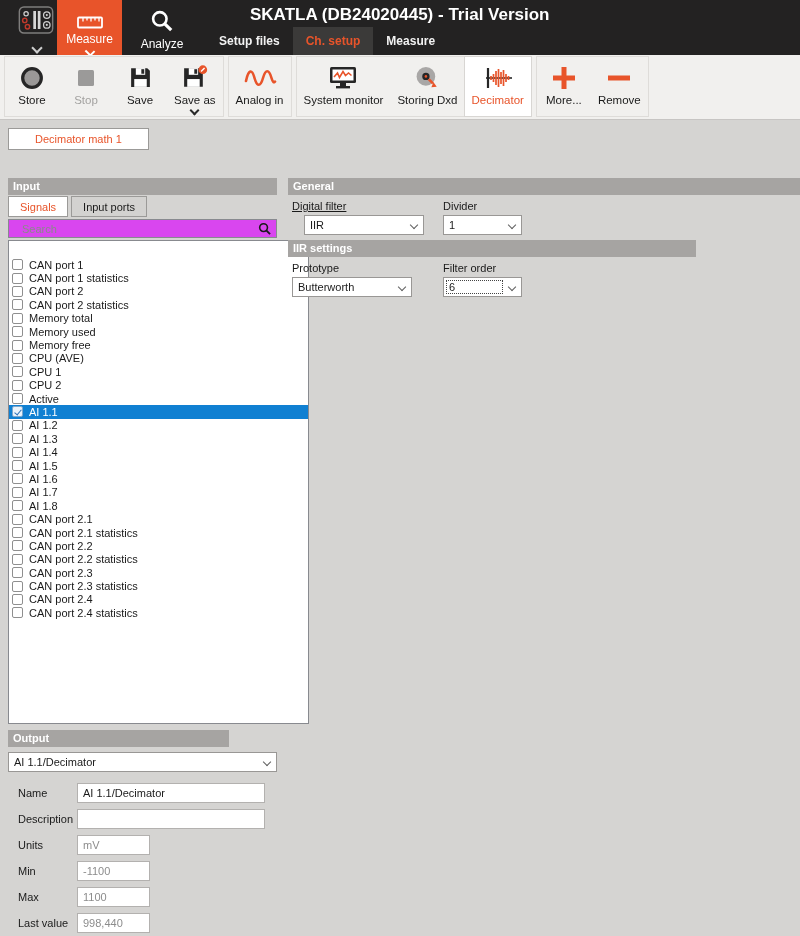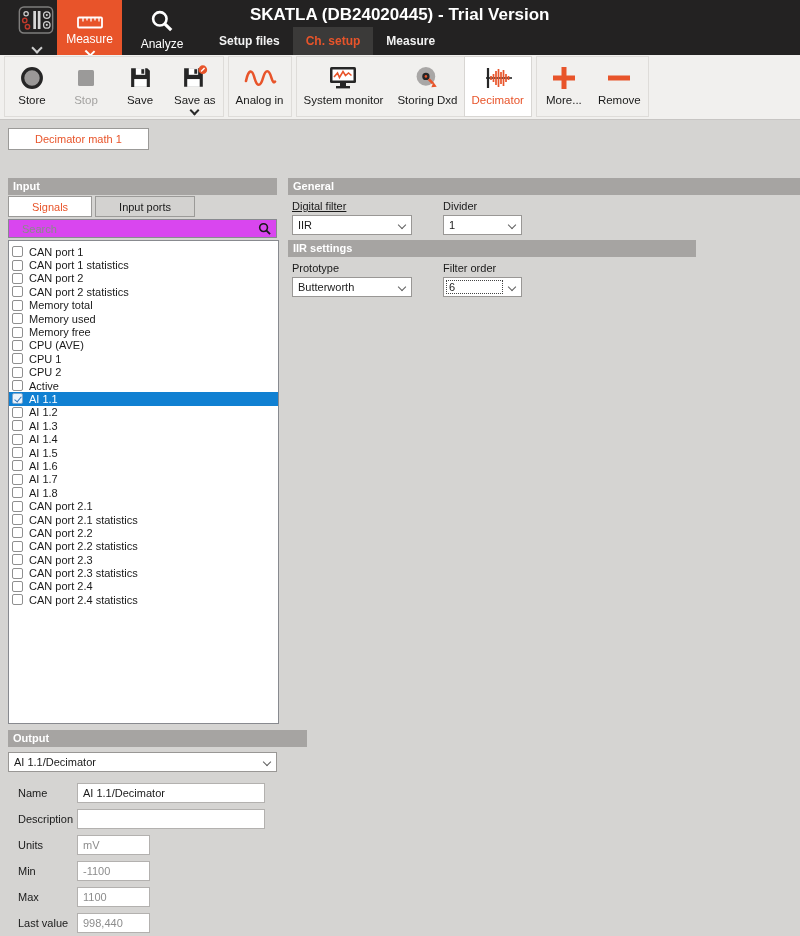--- a/index.html
+++ b/index.html
@@ -34,27 +34,27 @@
   .tbtn .under-chev{width:5px;height:5px;border-right:2px solid #2a2a2a;border-bottom:2px solid #2a2a2a;transform:rotate(45deg);margin-top:1px;}
 
   
   .doctab{position:absolute;left:8px;top:128px;height:22px;background:#fff;border:1px solid #9b9a98;box-sizing:border-box;color:#e8542a;display:flex;align-items:center;padding:0 26px;}
 
   
   .phead{position:absolute;height:17px;line-height:17px;background:#a6a4a2;color:#fff;font-weight:bold;padding-left:5px;box-sizing:border-box;}
 
   
   .sigtabs{position:absolute;left:8px;top:196px;display:flex;height:21px;}
-  .sigtab{border:1px solid #9b9a98;display:flex;align-items:center;padding:0 23px;background:#d3d2d0;margin-right:3px;box-sizing:border-box;}
+  .sigtab{border:1px solid #9b9a98;display:flex;align-items:center;padding:0 11px;background:#d3d2d0;margin-right:3px;box-sizing:border-box;}
   .sigtab.selected{background:#fff;color:#e8542a;}
   .searchbox{position:absolute;left:8px;top:219px;width:269px;height:19px;background:#d946ef;border:1px solid #888a8f;box-sizing:border-box;display:flex;align-items:center;padding-left:9px;}
   .searchbox input{border:0;outline:0;flex:1;font-family:"Liberation Sans",sans-serif;font-size:11px;padding-left:4px;background:transparent;color:#1a1a1a;}
   .searchbox input::placeholder{color:#8a8a8a;}
   .search-ic{margin-right:5px;display:flex;}
-  .siglist{position:absolute;left:8px;top:240px;width:271px;height:484px;background:#fff;border:1px solid #888a8f;box-sizing:border-box;padding-top:4px;overflow:hidden;}
+  .siglist{position:absolute;left:8px;top:240px;width:301px;height:484px;background:#fff;border:1px solid #888a8f;box-sizing:border-box;padding-top:17px;overflow:hidden;}
   .sigrow{height:13.4px;display:flex;align-items:center;padding-left:3px;}
   .sigrow .cb{width:9px;height:9px;border:1px solid #8f8f8f;border-radius:2px;background:#fff;margin-right:6px;flex:none;position:relative;box-sizing:content-box;}
   .sigrow.selected{background:#1080d2;color:#fff;}
   .cb.checked{background:#eaf3fb;border-color:#7da7cc;}
   .cb.checked::after{content:"";position:absolute;left:2.5px;top:0.5px;width:3px;height:6px;border-right:1.5px solid #2f73b8;border-bottom:1.5px solid #2f73b8;transform:rotate(40deg);}
 
   
   .combo{position:absolute;height:20px;background:#fff;border:1px solid #999795;box-sizing:border-box;display:flex;align-items:center;padding-left:5px;}
   .combo .cchev{position:absolute;right:6px;top:6px;width:5px;height:5px;border-right:1.5px solid #5f5f5f;border-bottom:1.5px solid #5f5f5f;transform:rotate(45deg);}
   .combo.focus-dotted::before{content:"";position:absolute;left:2px;top:2px;right:18px;bottom:2px;border:1px dotted #444;}
@@ -390,21 +390,21 @@
 
       <div class="sigrow">
         <span class="cb"></span>
         <span>CAN port 2.4 statistics</span>
       </div>
     </div>
 
   <div class="phead" style="left:288px;top:178px;width:512px;">General</div>
 
   <div class="flabel" style="left:292px;top:200px;text-decoration:underline;">Digital filter</div>
-  <div class="combo" style="left:292px;top:215px;width:120px;">
+  <div class="combo" style="left:304px;top:215px;width:120px;">
     <span>IIR</span>
     <span class="cchev"></span>
   </div>
 
   <div class="flabel" style="left:443px;top:200px;">Divider</div>
   <div class="combo" style="left:443px;top:215px;width:79px;">
     <span>1</span>
     <span class="cchev"></span>
   </div>
 
@@ -415,21 +415,21 @@
     <span>Butterworth</span>
     <span class="cchev"></span>
   </div>
 
   <div class="flabel" style="left:443px;top:262px;">Filter order</div>
   <div class="combo focus-dotted" style="left:443px;top:277px;width:79px;">
     <span>6</span>
     <span class="cchev"></span>
   </div>
 
-  <div class="phead" style="left:8px;top:730px;width:299px;">Output</div>
+  <div class="phead" style="left:8px;top:730px;width:221px;">Output</div>
 
   <div class="combo" style="left:8px;top:752px;width:269px;">
     <span>AI 1.1/Decimator</span>
     <span class="cchev"></span>
   </div>
 
   <div class="flabel" style="left:18px;top:787px;">Name</div>
   <input class="fld" style="left: 77px; top: 783px; width: 188px;" value="AI 1.1/Decimator">
 
   <div class="flabel" style="left:18px;top:813px;">Description</div>

